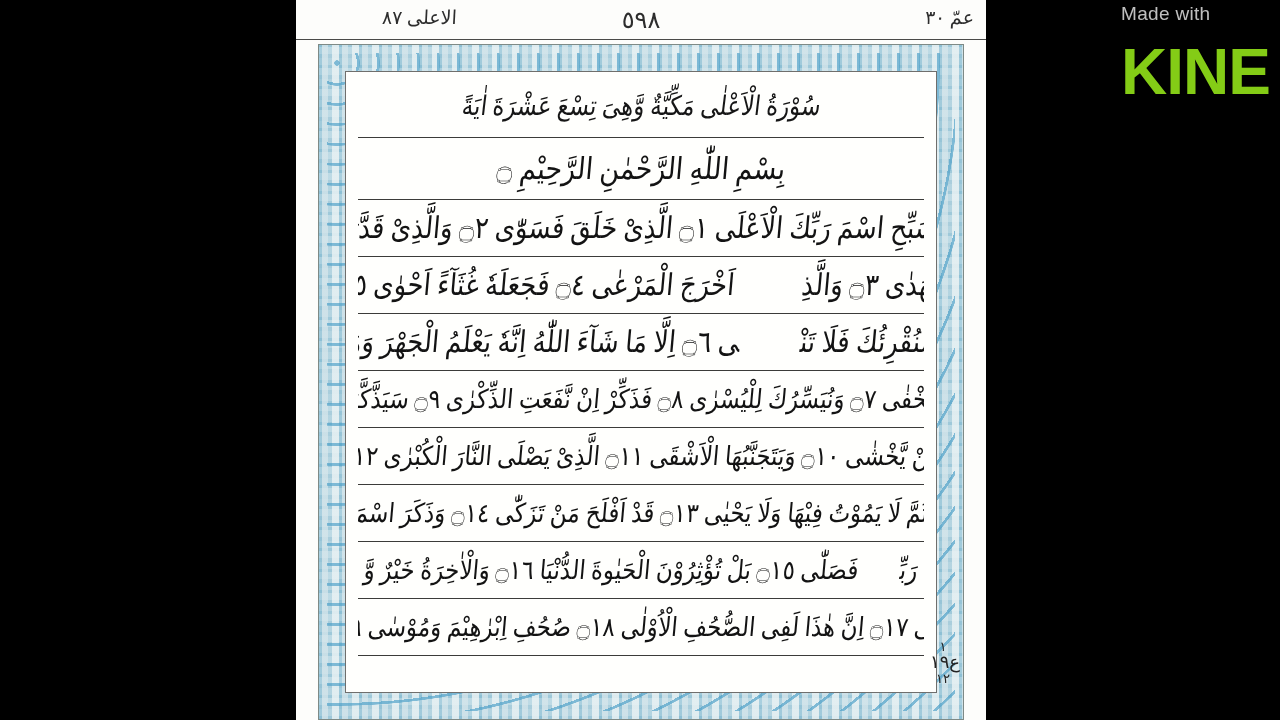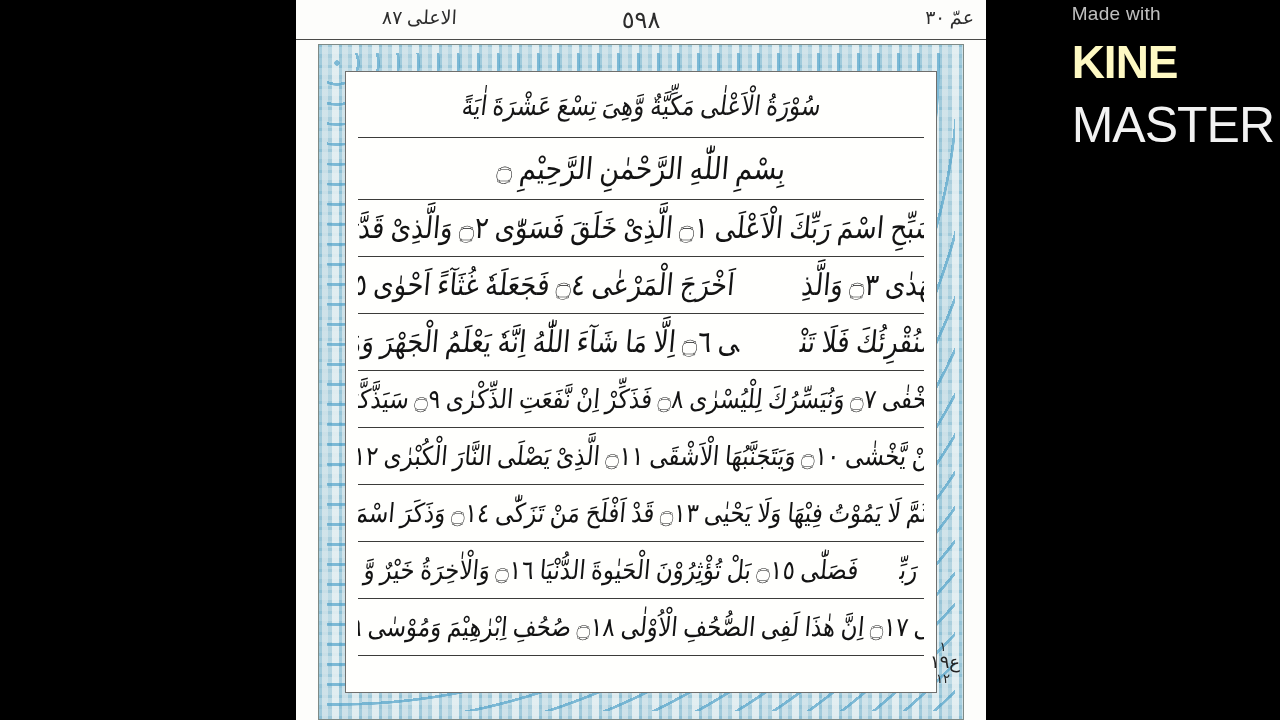--- a/index.html
+++ b/index.html
@@ -130,21 +130,21 @@
     display:flex; align-items:baseline; gap:7px;
     pointer-events:none;
     flex-direction:column;
   }
   #watermark .made {
     font-size:19px; color:rgba(245,245,245,.78);
     font-family:"Liberation Sans", sans-serif;
     letter-spacing:.3px; position:relative; top:-3px;
   }
   #watermark .kine {
-    font-size:46px; font-weight:bold; color:#fef9c3;
+    font-size:64px; font-weight:bold; color:#84cc16;
     font-family:"Liberation Sans", sans-serif; letter-spacing:-1px;
   }
   #watermark .master {
     font-size:50px; font-weight:300; color:#f2f2f2;
     font-family:"Liberation Sans", sans-serif; letter-spacing:-1px;
     margin-left:-4px;
   }
 </style>
 </head>
 <body>
@@ -205,16 +205,15 @@
       </div>
     </div>
   </div>
 
   <div class="letterbox left"></div>
   <div class="letterbox right"></div>
 
   <div id="watermark">
     <span class="made">Made with</span>
     <span class="kine">KINE</span>
-    <span class="master">MASTER</span>
   </div>
 
 </div>
 
 </body></html>

